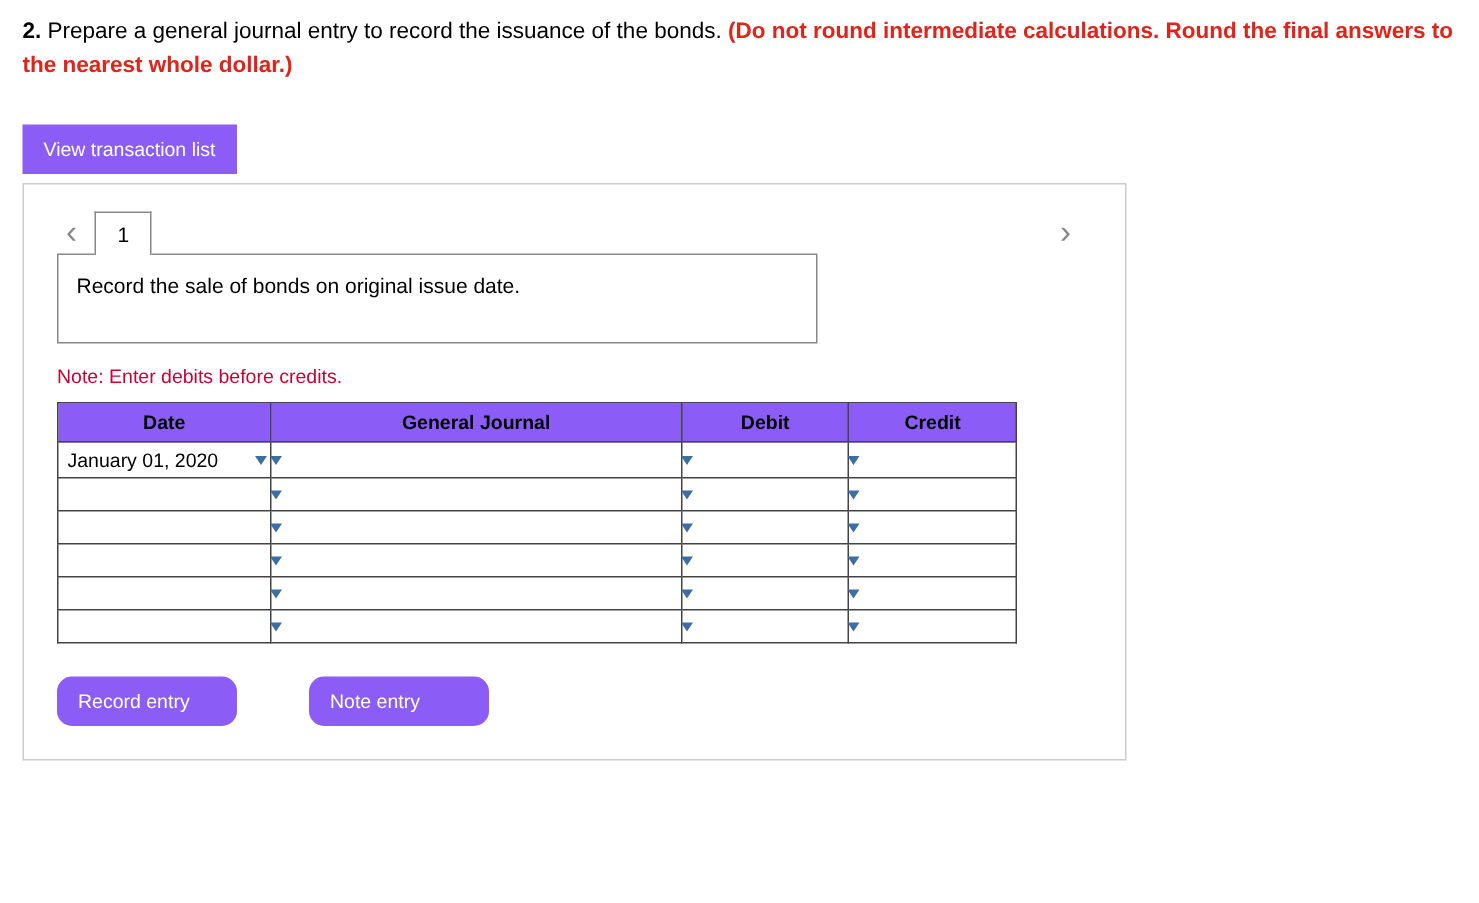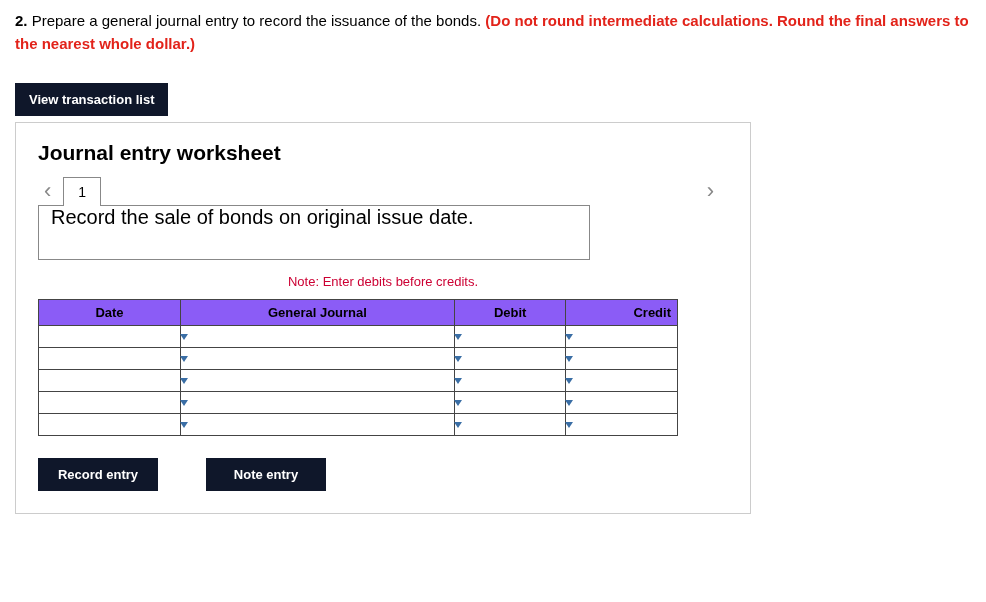--- a/index.html
+++ b/index.html
@@ -13,28 +13,28 @@
 }
 .question-text {
   font-size: 15px;
   line-height: 1.5;
   margin-bottom: 28px;
 }
 .question-text .bold { font-weight: bold; }
 .question-text .red { color: #e2231a; font-weight: bold; }
 .btn {
   display: inline-block;
-  background: #0f172a;
+  background: #8b5cf6;
   color: #fff;
   font-size: 13px;
-  font-weight: bold;
+  font-weight: normal;
   padding: 9px 14px;
   border: none;
   cursor: pointer;
-  text-align: center;
+  text-align: left;
 }
 .view-trans-btn { margin-bottom: 6px; }
 .worksheet-panel {
   border: 1px solid #ccc;
   padding: 18px 22px 22px 22px;
   width: 736px;
 }
 .worksheet-title {
   font-size: 21px;
   font-weight: bold;
@@ -59,30 +59,29 @@
   border-bottom: none;
   padding: 6px 14px;
   font-size: 14px;
   background: #fff;
   margin-left: 6px;
   margin-bottom: -1px;
   cursor: pointer;
 }
 .instruction-box {
   border: 1px solid #888;
-  padding: 0 12px 30px 12px;
-  font-size: 20px;
+  padding: 12px 12px 30px 12px;
+  font-size: 14px;
   margin-bottom: 14px;
-  width: 552px;
+  width: 507px;
 }
 .note-text {
   color: #c03;
   font-size: 13px;
   margin-bottom: 10px;
-  text-align: center;
 }
 .journal-table {
   border-collapse: collapse;
   width: 640px;
   margin-bottom: 22px;
 }
 .journal-table th {
   background: #8b5cf6;
   border: 1px solid #444;
   padding: 5px 6px;
@@ -93,60 +92,59 @@
 .journal-table td {
   border: 1px solid #444;
   padding: 4px 6px;
   height: 22px;
   font-size: 13px;
   position: relative;
 }
 .journal-table .col-date { width: 140px; }
 .journal-table .col-gj { width: 270px; margin-left: 44px; }
 .journal-table .col-debit { width: 110px; }
-.journal-table .col-credit { width: 110px; text-align: right; }
+.journal-table .col-credit { width: 110px; }
 .dropdown-caret {
   position: absolute;
   right: 2px;
   top: 50%;
   transform: translateY(-50%);
   width: 0; height: 0;
   border-left: 4px solid transparent;
   border-right: 4px solid transparent;
   border-top: 6px solid #3a6ea5;
 }
 .dropdown-caret.left-edge {
   left: -1px;
   right: auto;
 }
 .action-row {
   display: flex;
   gap: 0;
   align-items: center;
   width: 640px;
 }
-.action-row .btn { min-width: 120px; }
+.action-row .btn { min-width: 120px; border-radius: 10px; }
 .action-row .spacer { flex: 1; }
 .action-row .btn.record { margin-right: 48px; }
 </style>
 </head>
 <body>
 
 
 
 <div class="question-text">
   <span class="bold">2.</span>
   <span>Prepare a general journal entry to record the issuance of the bonds.</span>
   <span class="red">(Do not round intermediate calculations. Round the final answers to the nearest whole dollar.)</span>
 </div>
 
 <button class="btn view-trans-btn">View transaction list</button>
 
 <div class="worksheet-panel">
-  <div class="worksheet-title">Journal entry worksheet</div>
 
   <div class="tab-row">
     <span class="nav-chevron">‹</span>
     <div class="tab">1</div>
     <span class="nav-chevron right">›</span>
   </div>
 
   <div class="instruction-box">
     <span>Record the sale of bonds on original issue date.</span>
   </div>
@@ -156,20 +154,26 @@
   <table class="journal-table">
     <thead>
       <tr>
         <th class="col-date">Date</th>
         <th class="col-gj">General Journal</th>
         <th class="col-debit">Debit</th>
         <th class="col-credit">Credit</th>
       </tr>
     </thead>
     <tbody>
+      <tr>
+        <td><span>January 01, 2020</span><span class="dropdown-caret"></span></td>
+        <td><span class="dropdown-caret left-edge"></span><span></span></td>
+        <td><span class="dropdown-caret left-edge"></span><span></span></td>
+        <td><span class="dropdown-caret left-edge"></span><span></span></td>
+      </tr>
       <tr>
         <td><span></span></td>
         <td><span class="dropdown-caret left-edge"></span><span></span></td>
         <td><span class="dropdown-caret left-edge"></span><span></span></td>
         <td><span class="dropdown-caret left-edge"></span><span></span></td>
       </tr>
       <tr>
         <td><span></span></td>
         <td><span class="dropdown-caret left-edge"></span><span></span></td>
         <td><span class="dropdown-caret left-edge"></span><span></span></td>

